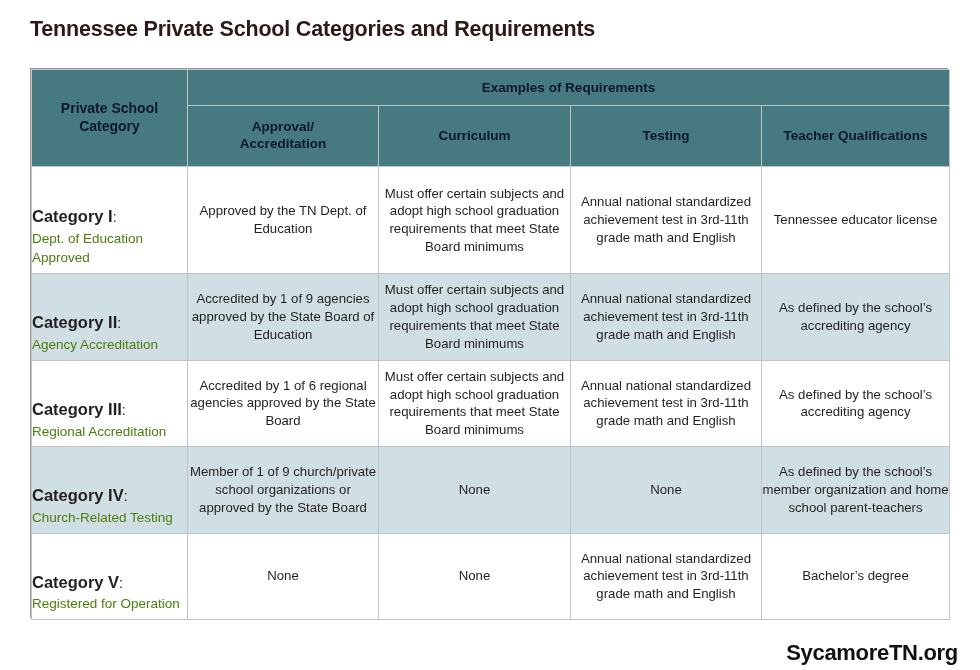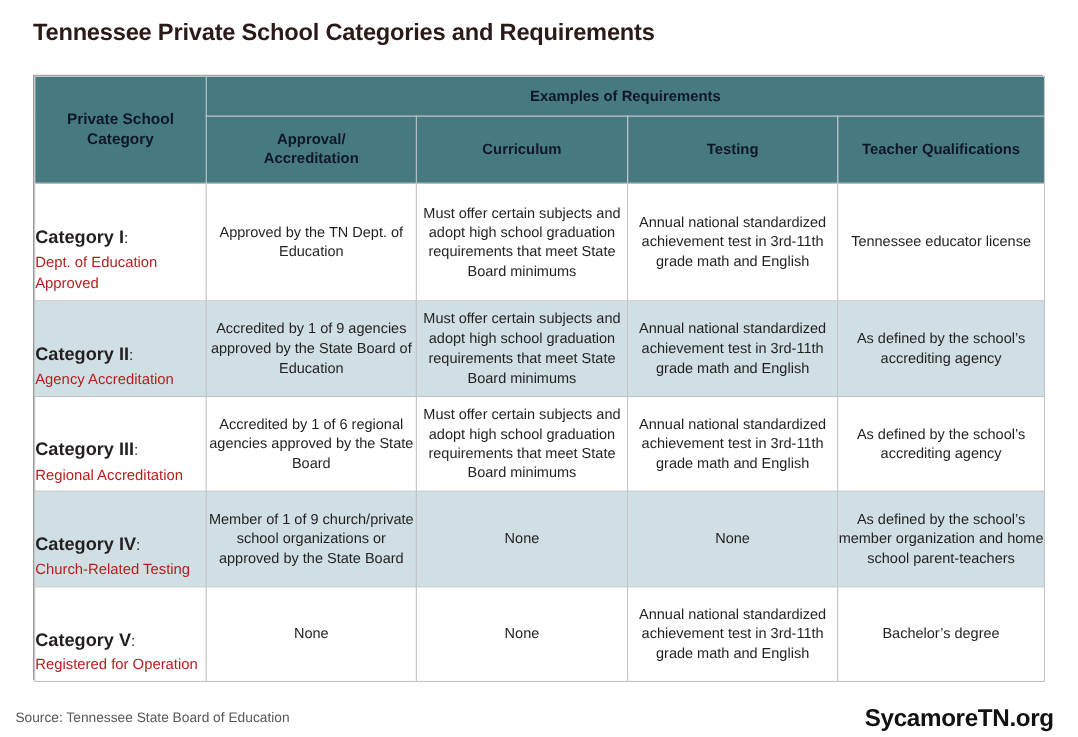--- a/index.html
+++ b/index.html
@@ -90,21 +90,21 @@
     margin-top: 32px;
   }
   td.cat-cell .cat-name .colon {
     font-weight: normal;
     font-size: 14px;
   }
   td.cat-cell .cat-desc {
     display: block;
     font-size: 13.5px;
     line-height: 1.36;
-    color: #b91c1c;
+    color: #4d7c0f;
   }
   td.req-cell {
     text-align: center;
     font-size: 13.2px;
     line-height: 1.35;
     padding: 6px 9px;
     color: #231f20;
   }
   tr.shaded td {
     background: #cfdfe3;
@@ -221,16 +221,15 @@
           <td class="req-cell">None</td>
           <td class="req-cell">None</td>
           <td class="req-cell">Annual national standardized achievement test in 3rd-11th grade math and English</td>
           <td class="req-cell">Bachelor’s degree</td>
         </tr>
 
       </tbody>
     </table>
   </div>
 
-  <div class="source-note">Source: Tennessee State Board of Education</div>
   <div class="brand-logo">SycamoreTN.org</div>
 
 </div>
 
 </body></html>

